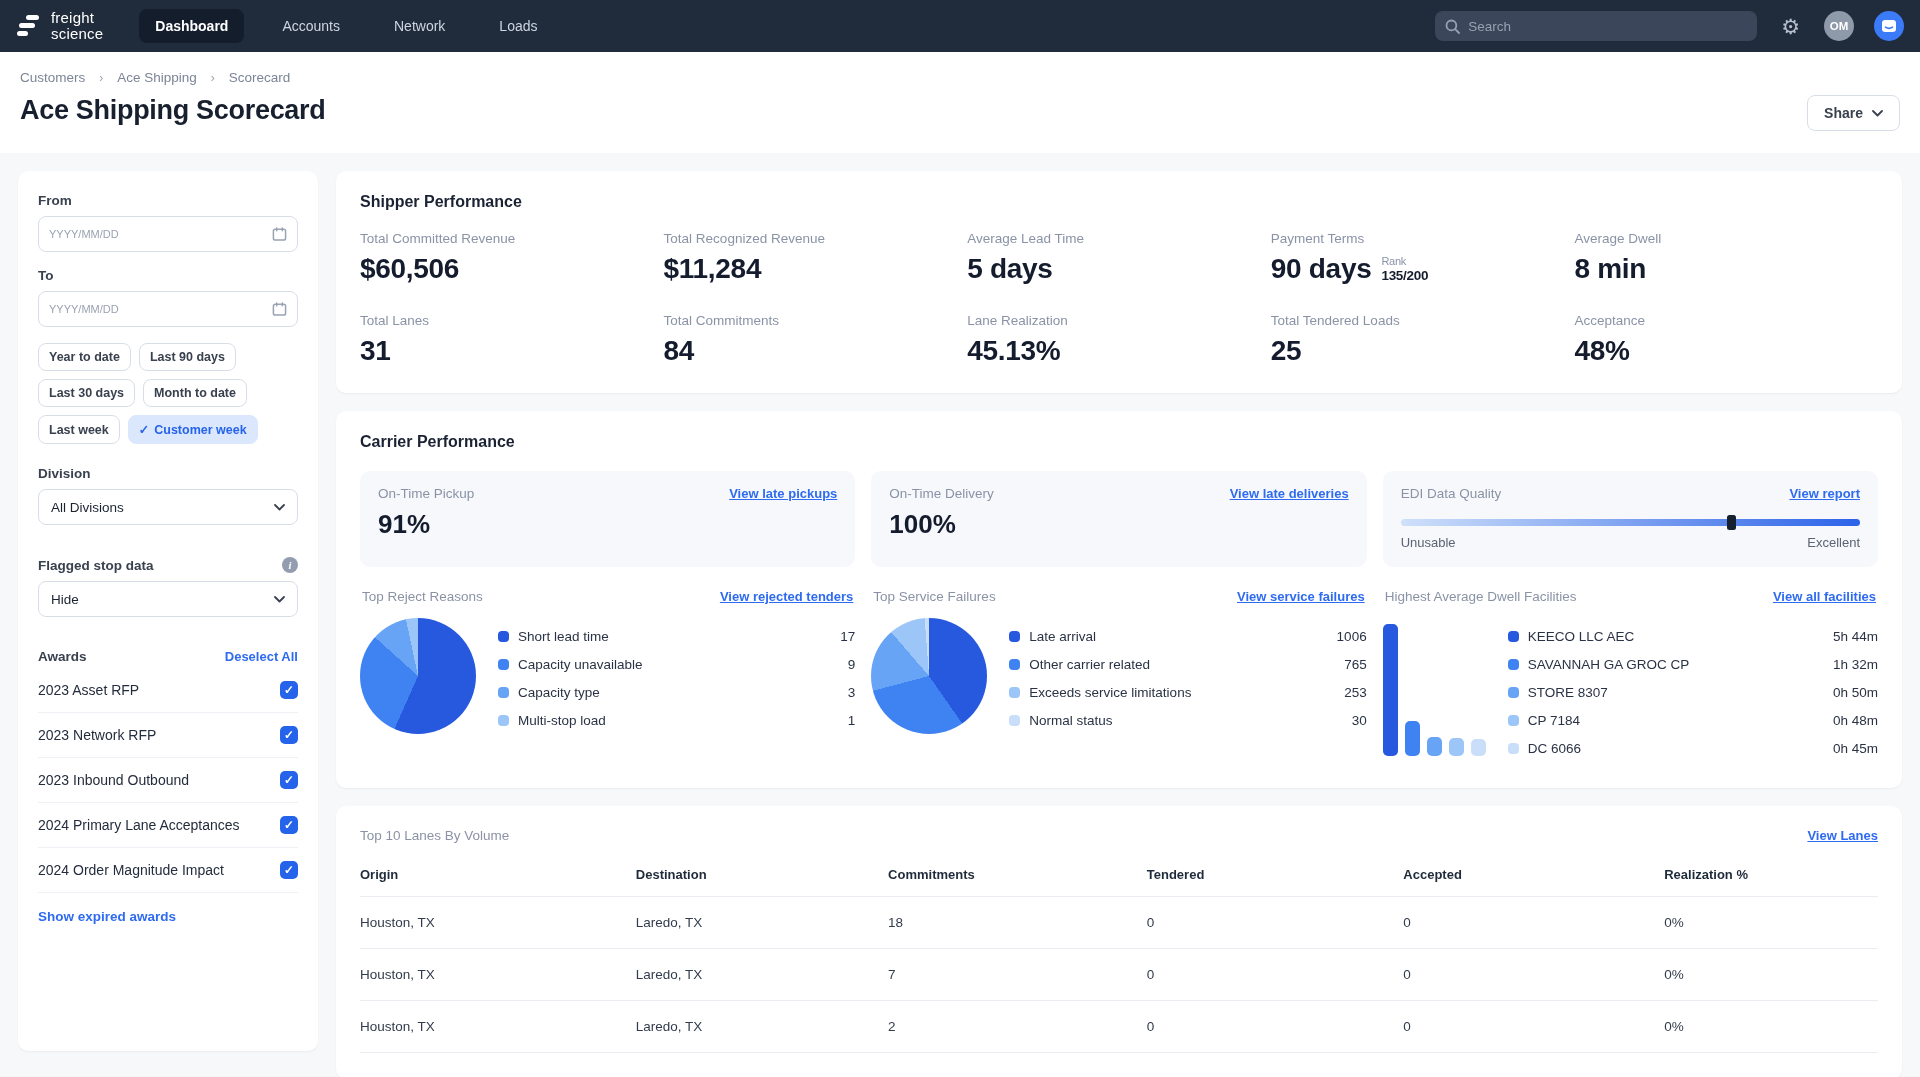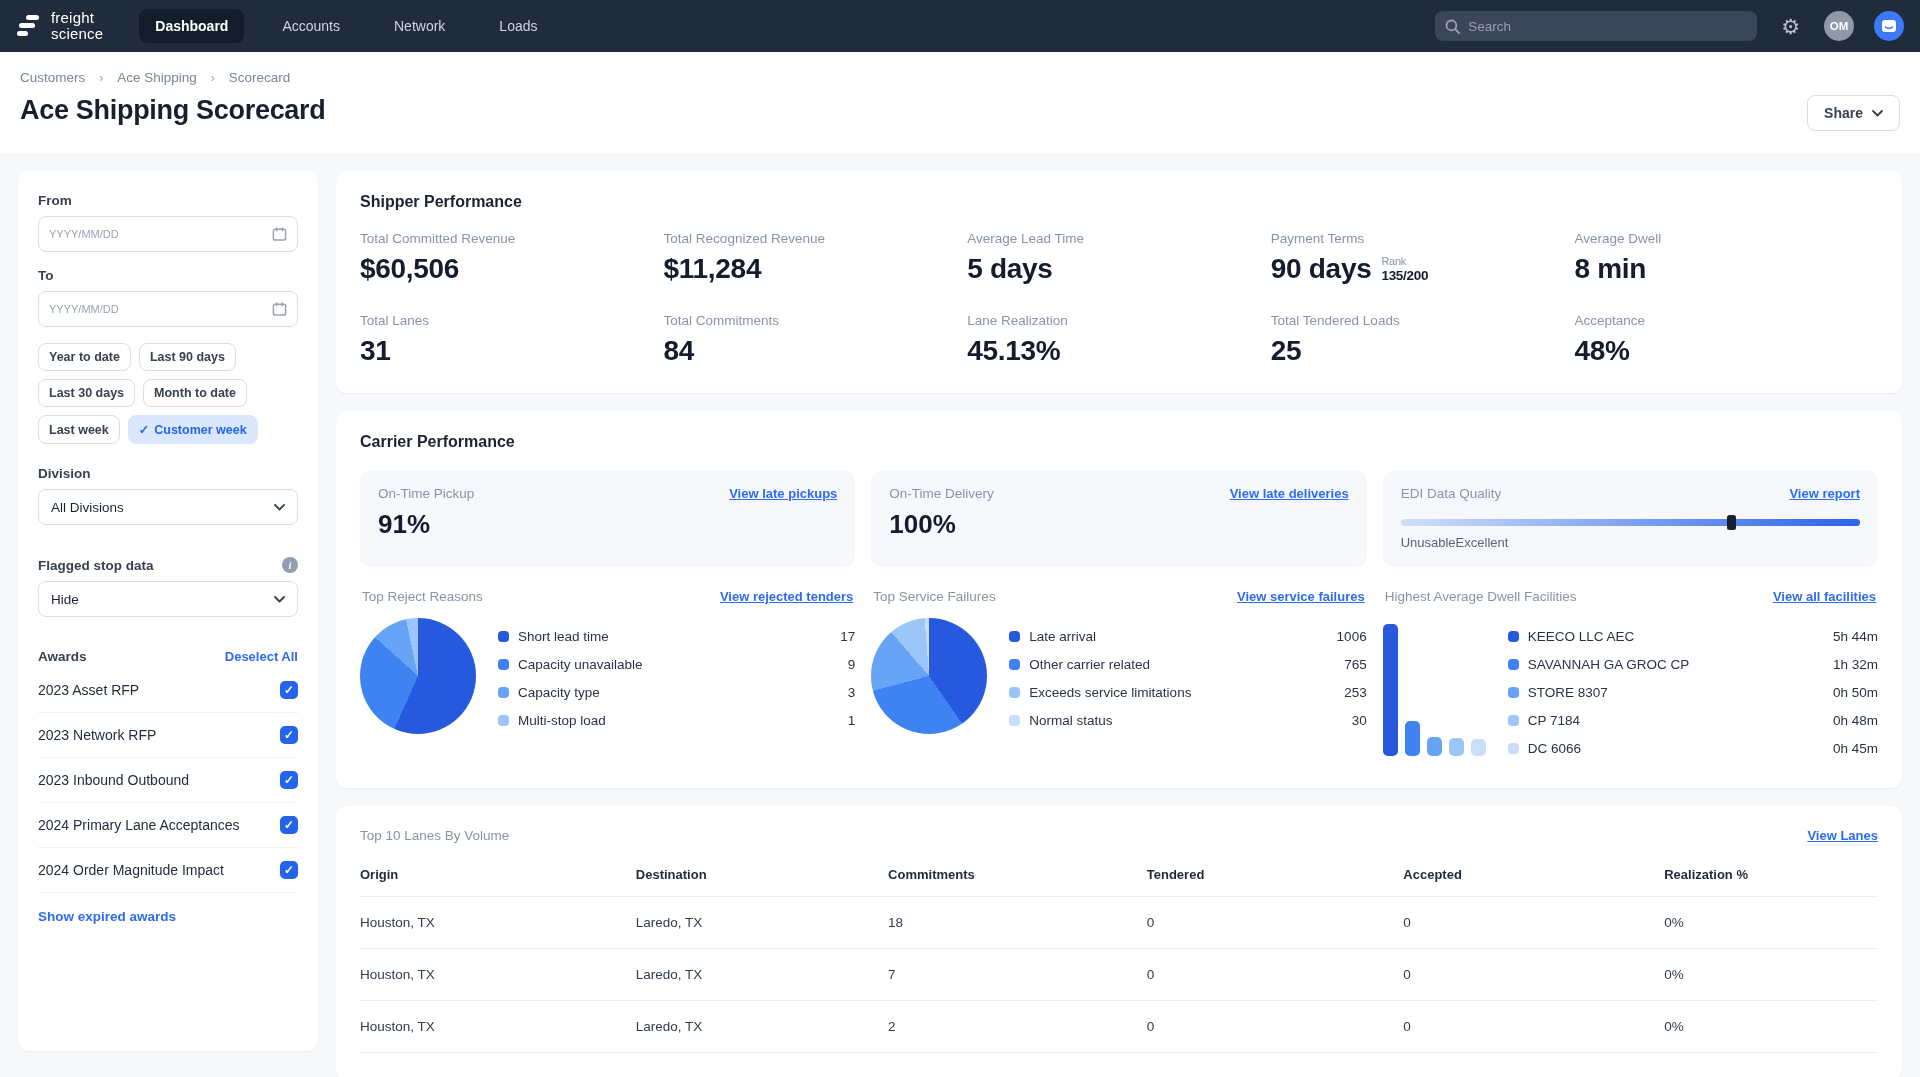--- a/index.html
+++ b/index.html
@@ -64,21 +64,21 @@
   .rank { line-height:1.15; }
   .rank .rk-l { font-size:11px; color:#8a93a6; font-weight:400; display:block; }
   .rank .rk-v { font-size:13.5px; color:#141c2e; font-weight:600; display:block; }
   .cards-row { display:grid; grid-template-columns:repeat(3,1fr); gap:16px; margin-bottom:22px; }
   .kpi-card { background:#f6f8fb; border-radius:10px; padding:15px 18px 17px; }
   .kpi-top { display:flex; align-items:center; justify-content:space-between; margin-bottom:8px; }
   .kpi-label { font-size:13.5px; color:#8a93a6; }
   .kpi-value { font-size:26px; font-weight:800; color:#141c2e; }
   .edi-track { position:relative; height:7px; border-radius:4px; background:linear-gradient(90deg,#cfe0fa,#2c63e8); margin:18px 0 9px; }
   .edi-marker { position:absolute; top:-4px; width:9px; height:15px; background:#17202f; border-radius:2.5px; }
-  .edi-scale { display:flex; justify-content:flex-start; font-size:13px; color:#5a6472; }
+  .edi-scale { display:flex; justify-content:space-between; font-size:13px; color:#5a6472; }
   .charts-row { display:grid; grid-template-columns:repeat(3,1fr); gap:16px; }
   .chart-head { display:flex; align-items:center; justify-content:space-between; padding:0 2px; margin-bottom:14px; }
   .chart-body { display:flex; gap:22px; align-items:flex-start; }
   .pie { width:116px; height:116px; border-radius:50%; flex:none; }
   .legend { flex:1; padding-top:4px; }
   .lg-row { display:flex; align-items:center; gap:9px; height:28px; font-size:13.5px; color:#2a3345; }
   .lg-dot { width:11px; height:11px; border-radius:4px; flex:none; }
   .lg-val { margin-left:auto; }
   .bars { display:flex; align-items:flex-end; gap:7px; height:138px; flex:none; padding-top:4px; }
   .bars i { display:block; width:15px; border-radius:5px; }

